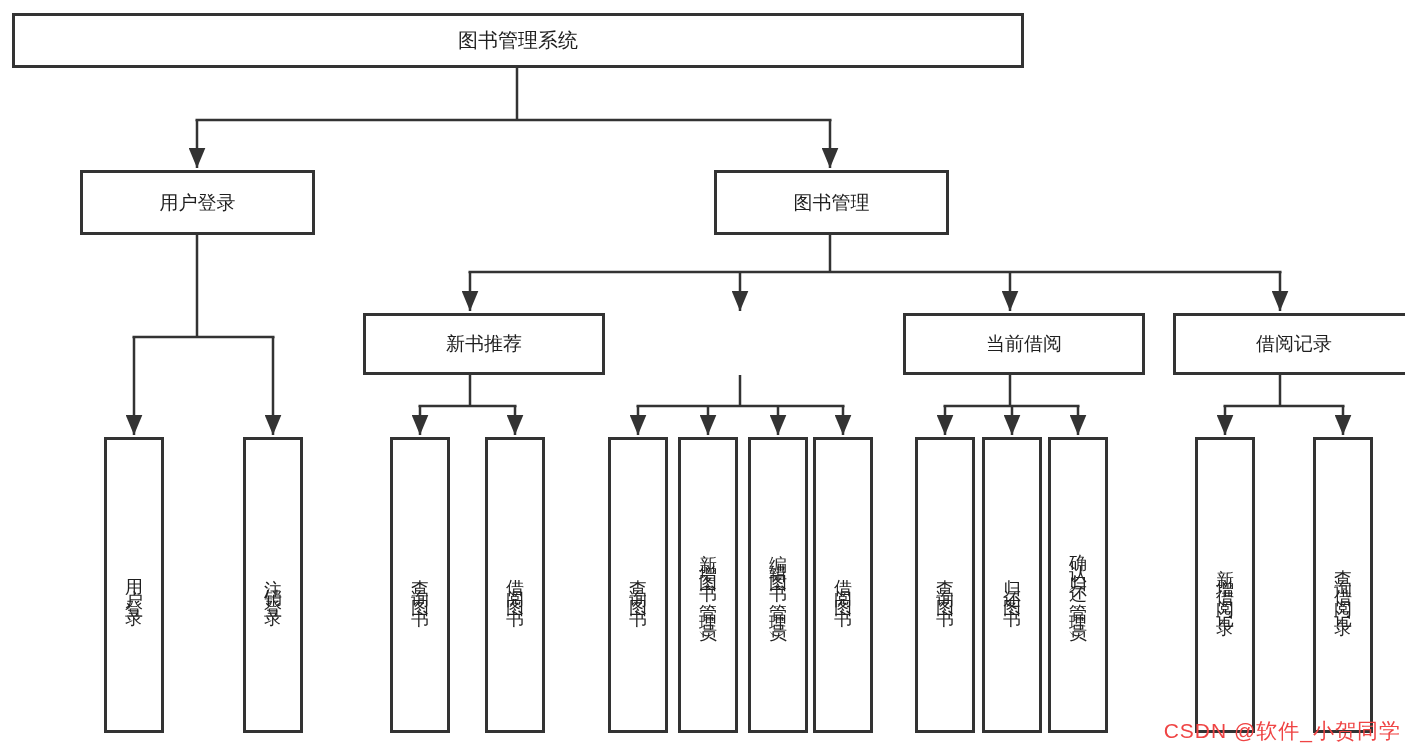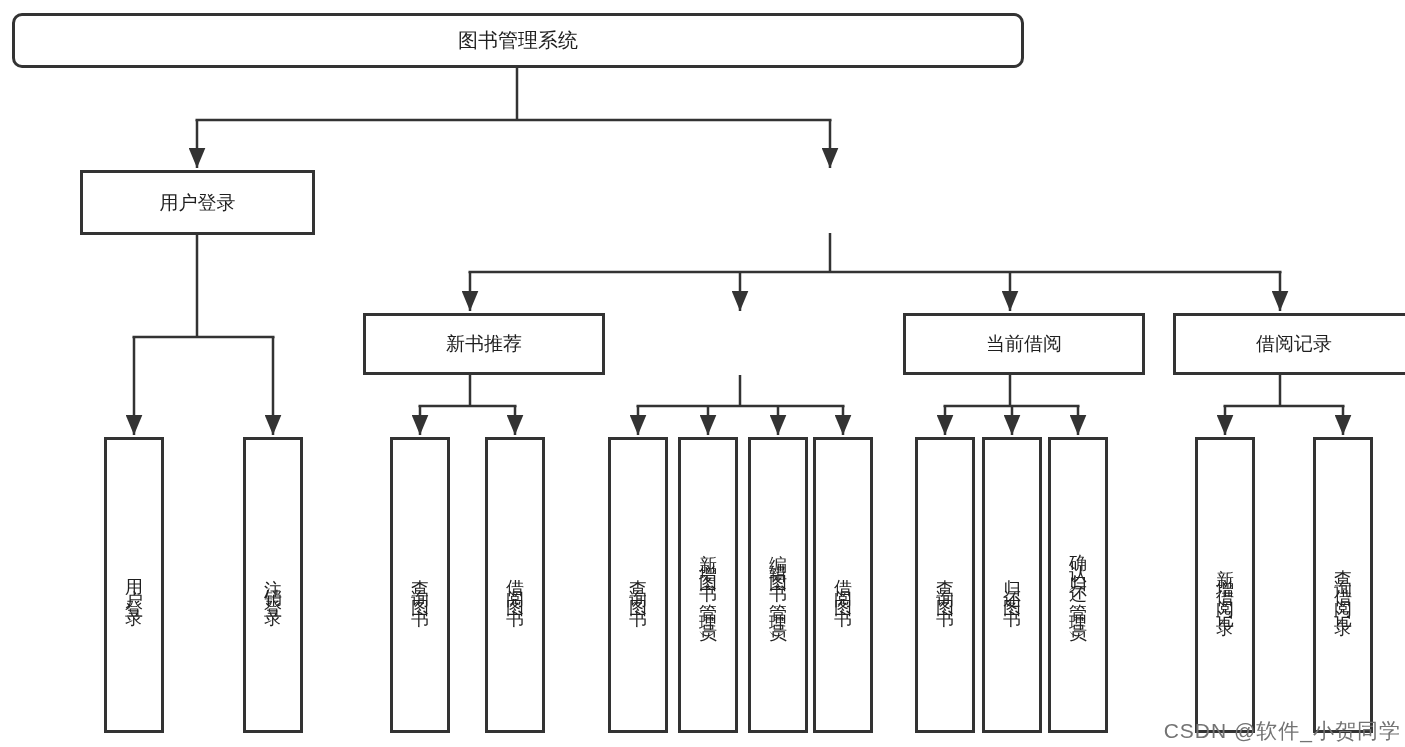--- a/index.html
+++ b/index.html
@@ -13,37 +13,37 @@
   #wires{position:absolute;left:0;top:0;width:1405px;height:747px;z-index:1;}
   .box{
     position:absolute;
     background:#ffffff;
     border:3px solid #333333;
     box-sizing:border-box;
     display:flex;align-items:center;justify-content:center;
     color:#1f1f1f;
     z-index:2;
   }
-  .lvl1{left:12px;top:13px;width:1012px;height:55px;font-size:20px;border-radius:10px;}
+  .lvl1{left:12px;top:13px;width:1012px;height:55px;font-size:20px;}
   .lvl2{top:170px;width:235px;height:65px;font-size:19px;}
   .lvl3{top:313px;width:242px;height:62px;font-size:19px;}
   .leaf{top:437px;width:60px;height:296px;font-size:18px;}
   .leaf .v{
     writing-mode:vertical-rl;
     text-orientation:mixed;
     letter-spacing:10px;
     line-height:1;
     white-space:nowrap;
   }
   .lbl{text-align:center;}
   .watermark{
     position:absolute;
     right:4px;bottom:2px;
     font-size:21px;
-    color:#737373;
+    color:#ef4444;
     letter-spacing:1px;
     z-index:5;
     pointer-events:none;
   }
 </style>
 </head>
 <body>
 
 <div id="stage">
 
@@ -94,20 +94,23 @@
     <line x1="1343" y1="406" x2="1343" y2="435" marker-end="url(#ah)"></line>
   </svg>
 
   <div class="box lvl1">
     <span class="lbl">图书管理系统</span>
   </div>
 
   <div class="box lvl2" style="left:80px;">
     <span class="lbl">用户登录</span>
   </div>
+  <div class="box lvl2" style="left:714px;">
+    <span class="lbl">图书管理</span>
+  </div>
 
   <div class="box lvl3" style="left:363px;">
     <span class="lbl">新书推荐</span>
   </div>
   <div class="box lvl3" style="left:1173px;">
     <span class="lbl">借阅记录</span>
   </div>
   <div class="box lvl3" style="left:903px;">
     <span class="lbl">当前借阅</span>
   </div>

